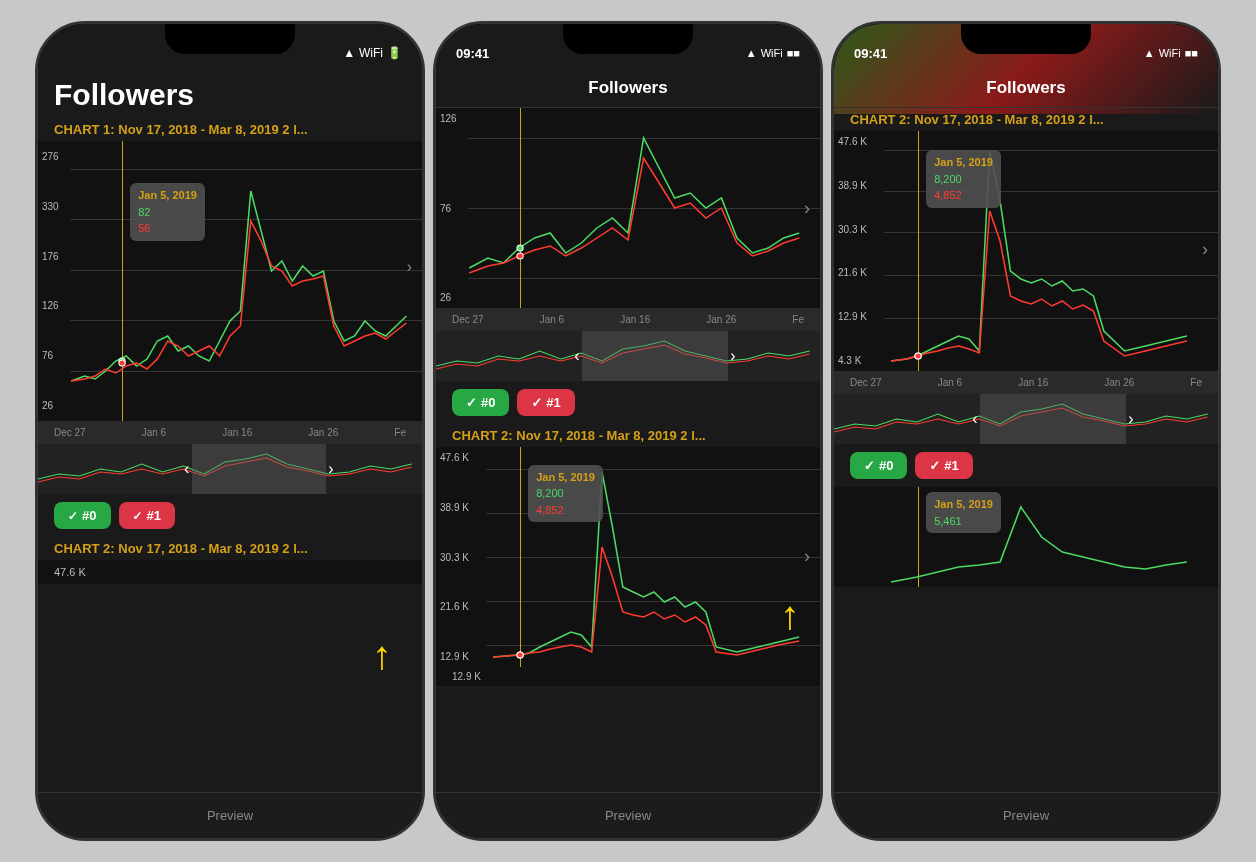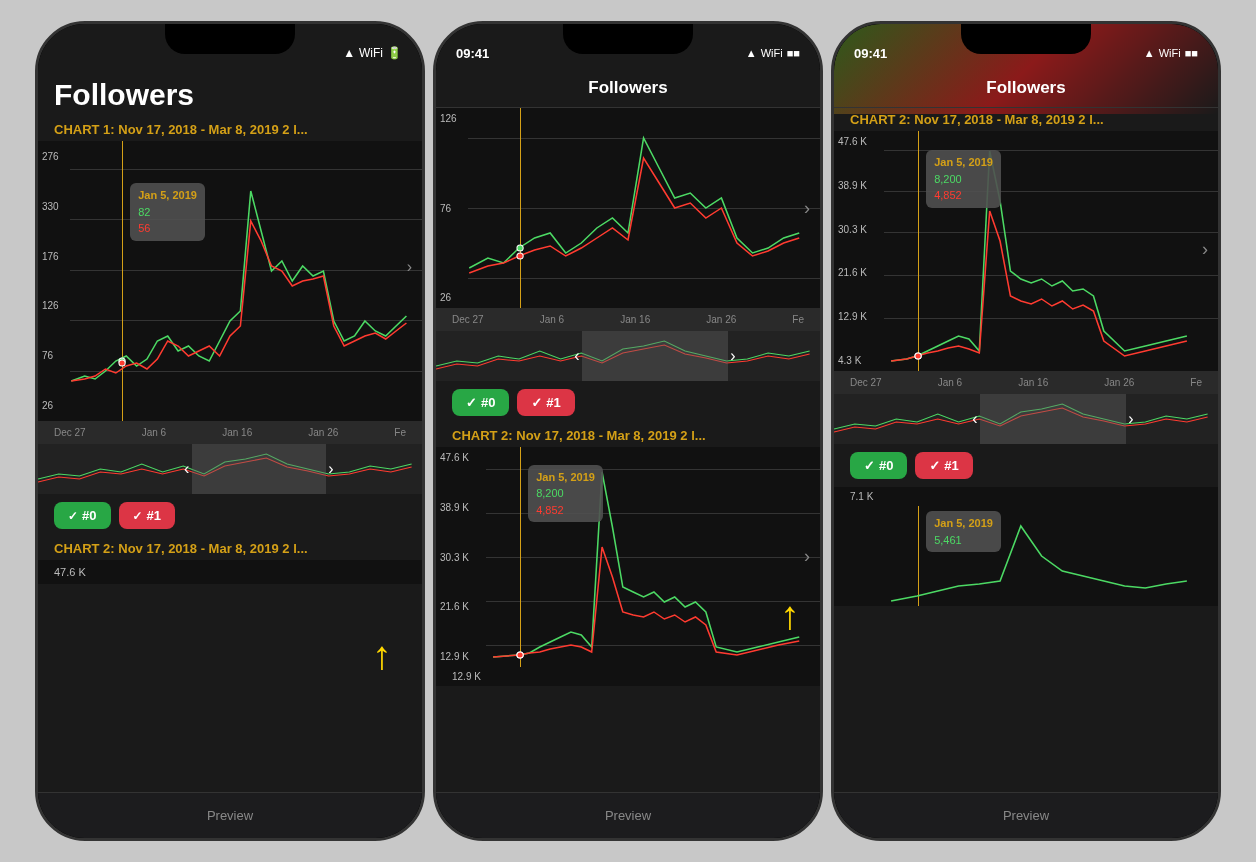--- a/index.html
+++ b/index.html
@@ -582,21 +582,20 @@
               <span>✓</span> 
               <span>#0</span>
             </button>
           <button class="series-btn red">
               <span>✓</span> 
               <span>#1</span>
             </button>
         </div>
 
 
-        <div style="padding:4px 16px;background:#111;color:#bbb;font-size:10px;">7.1 K</div>
 
         <div class="chart-area" style="height:100px;position:relative;overflow:hidden;">
           <div class="chart-vline" style="left:22%;background:#d4a017;"></div>
           <div class="chart-tooltip" style="left:24%;top:5%;">
             <div class="tooltip-date">Jan 5, 2019</div>
             <div class="tooltip-val1">5,461</div>
           </div>
           <svg width="100%" height="100" viewBox="0 0 370 100" preserveAspectRatio="none" style="position:absolute;left:0;top:0;">
             <polyline points="55,95 80,90 100,85 120,80 140,78 160,75 180,20 200,50 220,65 240,70 260,75 280,80 300,82 320,78 340,75" stroke="#4cd964" stroke-width="1.5" fill="none"></polyline>
           </svg>

